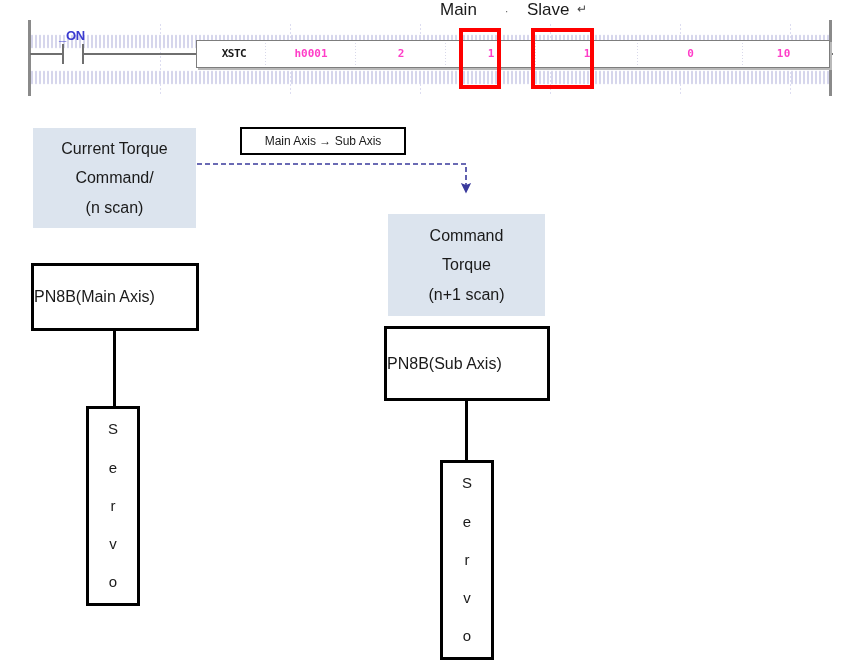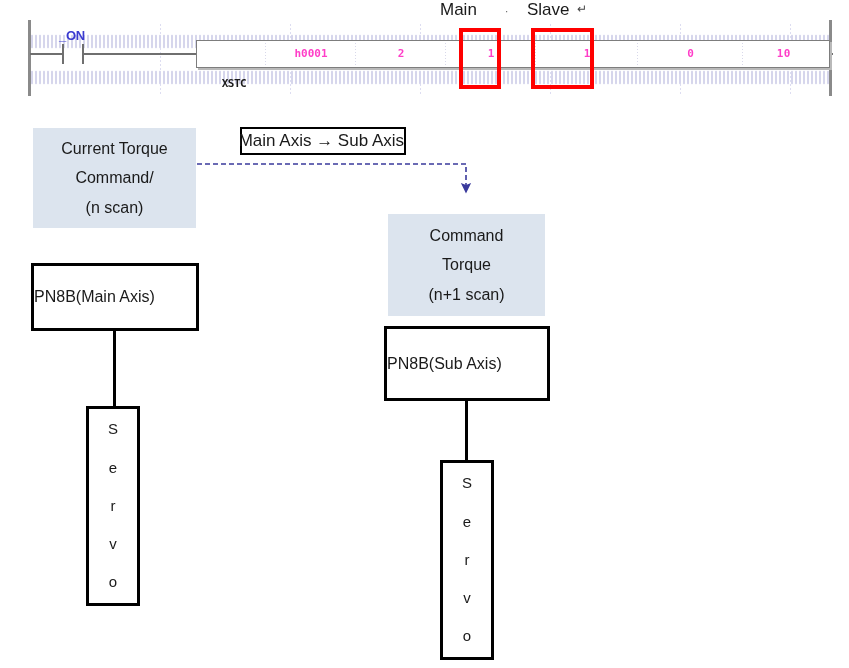--- a/index.html
+++ b/index.html
@@ -217,22 +217,22 @@
     background: #000000;
   }
 
   .note-box {
     position: absolute;
     background: #ffffff;
     border: 2px solid #000000;
     box-sizing: border-box;
     display: flex;
     align-items: center;
-    justify-content: flex-end;
-    font-size: 17px;
+    justify-content: center;
+    font-size: 12px;
     color: #1a1a1a;
     white-space: nowrap;
   }
 
   #flow-svg {
     position: absolute;
     left: 0;
     top: 0;
     width: 849px;
     height: 668px;
@@ -272,21 +272,21 @@
     </div>
 
     <div class="instr-box">
       <div class="cell-sep" style="left:68px;"></div>
       <div class="cell-sep" style="left:158px;"></div>
       <div class="cell-sep" style="left:248px;"></div>
       <div class="cell-sep" style="left:338px;"></div>
       <div class="cell-sep" style="left:440px;"></div>
       <div class="cell-sep" style="left:545px;"></div>
 
-      <div class="instr-cell instr-name" style="left:6px;   width:62px;margin-top:30px;">XSTC</div>
+      <div class="instr-cell instr-name" style="left:6px;   width:62px;">XSTC</div>
       <div class="instr-cell instr-op" style="left:70px;  width:88px;">h0001</div>
       <div class="instr-cell instr-op" style="left:160px; width:88px;">2</div>
       <div class="instr-cell instr-op" style="left:250px; width:88px;">1</div>
       <div class="instr-cell instr-op" style="left:340px; width:100px;">1</div>
       <div class="instr-cell instr-op" style="left:442px; width:103px;">0</div>
       <div class="instr-cell instr-op" style="left:547px; width:86px;">0</div>
     </div>
     <div class="instr-cell instr-op" style="left:745px; top:40px; width:70px; height:28px; line-height:28px;">1</div>
 
     <div class="hl-box" style="left:459px; top:28px; width:42px; height:61px;"></div>

